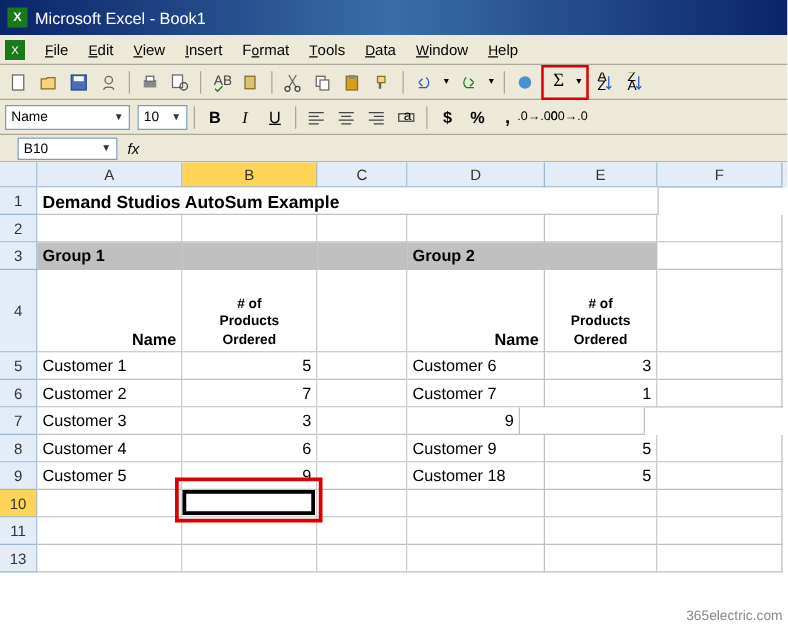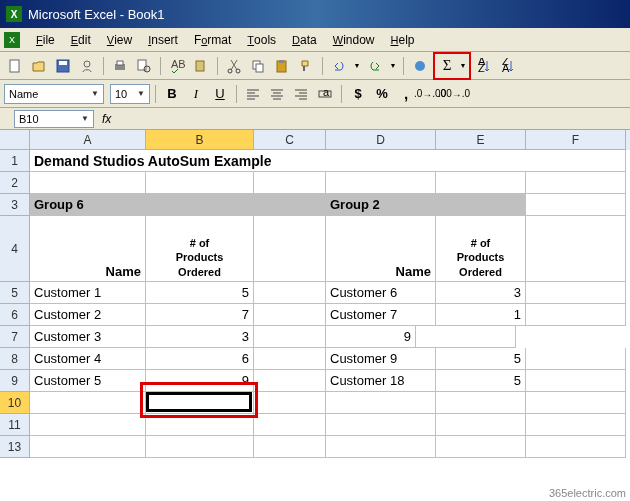--- a/index.html
+++ b/index.html
@@ -260,34 +260,34 @@
     <div class="col-h col-A">A</div>
     <div class="col-h col-B sel">B</div>
     <div class="col-h col-C">C</div>
     <div class="col-h col-D">D</div>
     <div class="col-h col-E">E</div>
     <div class="col-h col-F">F</div>
   </div>
 
   <div class="row">
     <div class="row-h">1</div>
-    <div class="cell bold merged-title" style="width:596px">Demand Studios AutoSum Example</div>
+    <div class="cell bold merged-title" style="width:497px">Demand Studios AutoSum Example</div>
   </div>
   <div class="row">
     <div class="row-h">2</div>
     <div class="cell col-A"></div>
       <div class="cell col-B"></div>
       <div class="cell col-C"></div>
       <div class="cell col-D"></div>
       <div class="cell col-E"></div>
       <div class="cell col-F"></div>
   </div>
   <div class="row">
     <div class="row-h">3</div>
-    <div class="cell col-A bold grey-bg">Group 6</div>
+    <div class="cell col-A bold grey-bg">Group 1</div>
     <div class="cell col-B grey-bg"></div>
     <div class="cell col-C grey-bg"></div>
     <div class="cell col-D bold grey-bg">Group 2</div>
     <div class="cell col-E grey-bg"></div>
     <div class="cell col-F"></div>
   </div>
   <div class="row row-4">
     <div class="row-h">4</div>
     <div class="cell col-A bold c">Name</div>
     <div class="cell col-B bold c">

